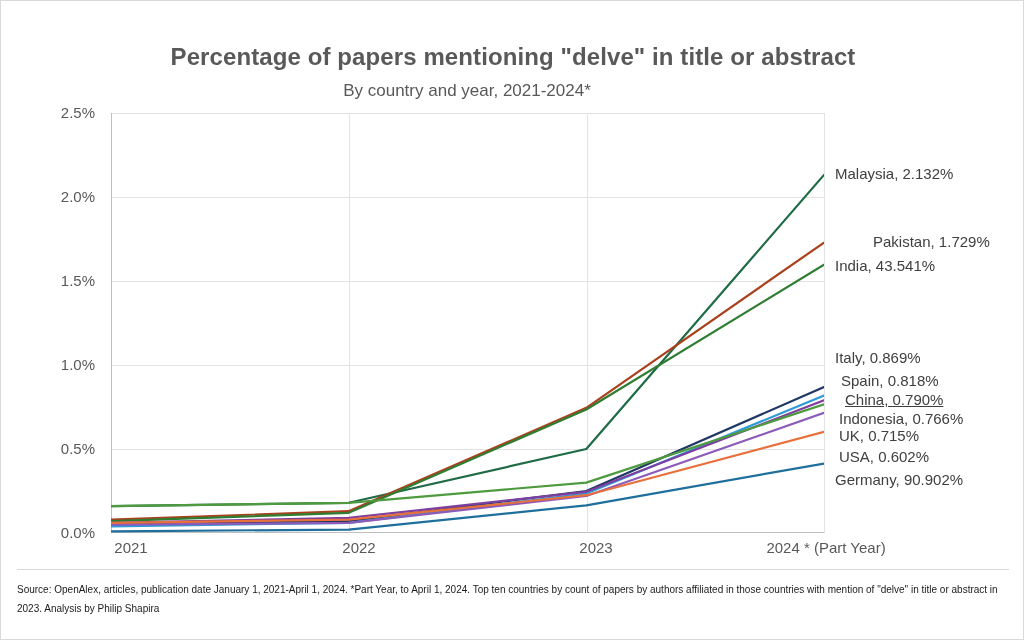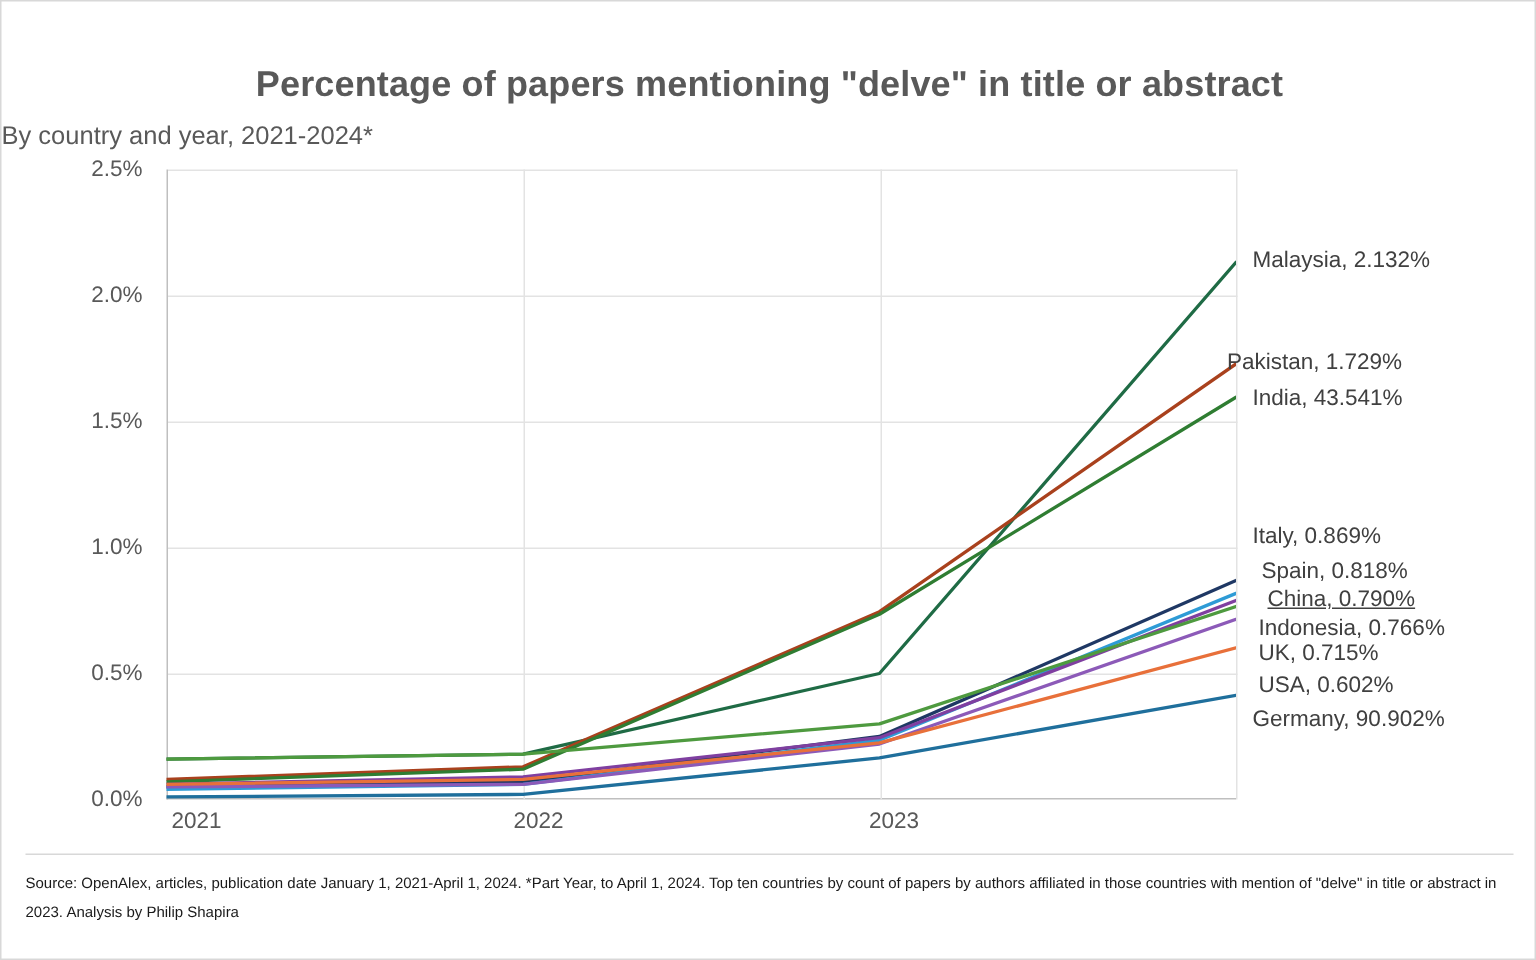--- a/index.html
+++ b/index.html
@@ -30,20 +30,21 @@
     font-size: 24px;
     font-weight: bold;
     color: #595959;
     letter-spacing: 0.1px;
   }
   #subtitle {
     position: absolute;
     top: 80px;
     left: 0;
     width: 932px;
+    text-align: center;
     font-size: 17px;
     color: #595959;
   }
   #plot-area {
     position: absolute;
     left: 110px;
     top: 112px;
     width: 713px;
     height: 420px;
     border-left: 1px solid #bfbfbf;
@@ -115,20 +116,21 @@
   <div class="ytick" style="top:532px;">0.0%</div>
   <div class="ytick" style="top:448px;">0.5%</div>
   <div class="ytick" style="top:364px;">1.0%</div>
   <div class="ytick" style="top:280px;">1.5%</div>
   <div class="ytick" style="top:196px;">2.0%</div>
   <div class="ytick" style="top:112px;">2.5%</div>
 
   <div class="xtick" style="left:70px; width:120px;">2021</div>
   <div class="xtick" style="left:298px; width:120px;">2022</div>
   <div class="xtick" style="left:535px; width:120px;">2023</div>
+  <div class="xtick" style="left:740px; width:170px;">2024 * (Part Year)</div>
 
   <div id="plot-area">
     <div class="gridline" style="top:0px;"></div>
     <div class="gridline" style="top:84px;"></div>
     <div class="gridline" style="top:168px;"></div>
     <div class="gridline" style="top:252px;"></div>
     <div class="gridline" style="top:336px;"></div>
     <div class="vgrid" style="left:237px;"></div>
     <div class="vgrid" style="left:475px;"></div>
     <div class="vgrid" style="left:712px;"></div>
@@ -152,21 +154,21 @@
       <path d="M713,283 L760,268"></path>
       <path d="M713,287 L760,287"></path>
       <path d="M713,291 L760,301"></path>
       <path d="M713,300 L760,322"></path>
       <path d="M713,319 L760,343"></path>
       <path d="M713,351 L760,365"></path>
     </g>
   </svg>
 
   <div class="series-label" style="left:834px; top:164px;">Malaysia, 2.132%</div>
-  <div class="series-label" style="left:817px; top:232px;">Pakistan, 1.729%</div>
+  <div class="series-label" style="left:872px; top:232px;">Pakistan, 1.729%</div>
   <div class="series-label" style="left:834px; top:256px;">India, 43.541%</div>
   <div class="series-label" style="left:834px; top:348px;">Italy,  0.869%</div>
   <div class="series-label" style="left:840px; top:371px;">Spain, 0.818%</div>
   <div class="series-label" style="left:844px; top:390px;text-decoration:underline;">China, 0.790%</div>
   <div class="series-label" style="left:838px; top:409px;">Indonesia, 0.766%</div>
   <div class="series-label" style="left:838px; top:426px;">UK, 0.715%</div>
   <div class="series-label" style="left:838px; top:447px;">USA, 0.602%</div>
   <div class="series-label" style="left:834px; top:470px;">Germany, 90.902%</div>
 
   <div id="footnote">Source: OpenAlex, articles, publication date January 1, 2021-April 1, 2024. *Part Year, to April 1, 2024. Top ten countries by count of papers by authors affiliated in those countries with mention of "delve" in title or abstract in 2023. Analysis by Philip Shapira</div>

